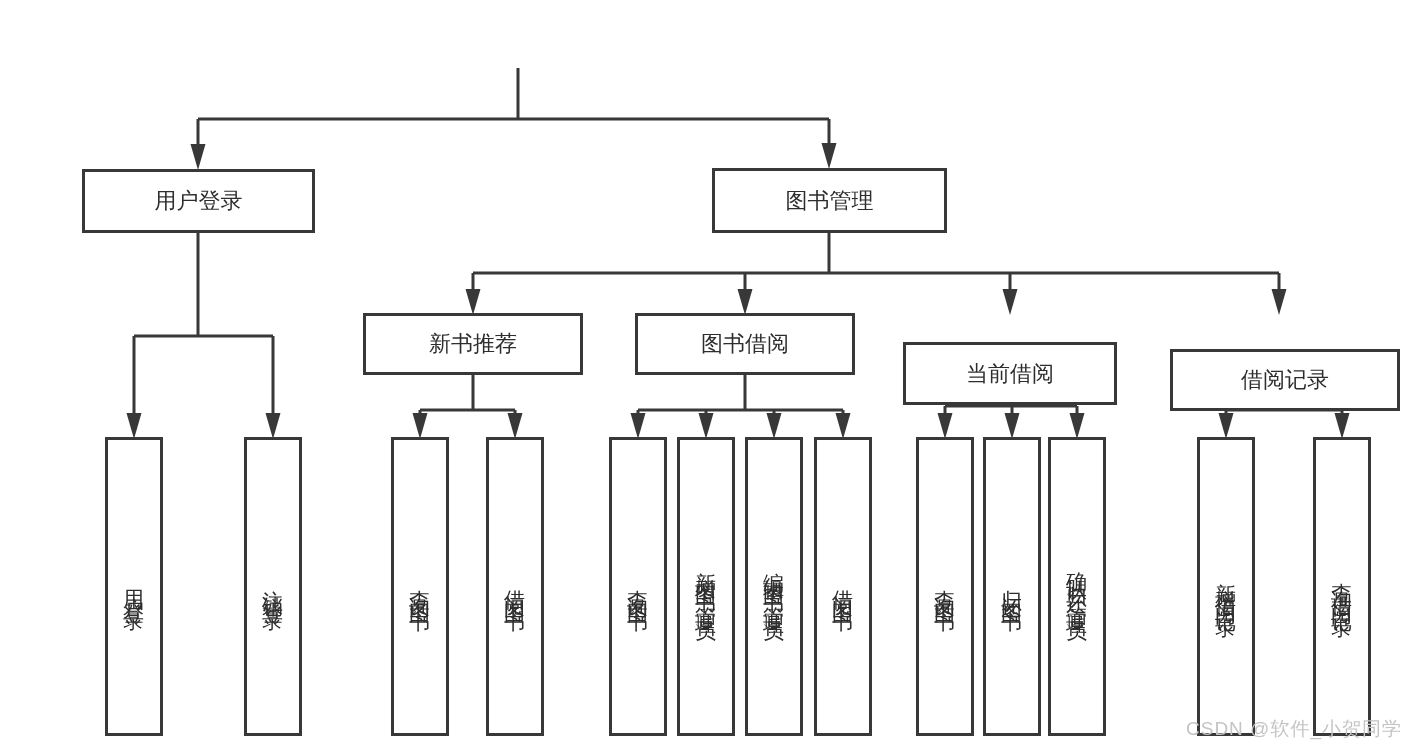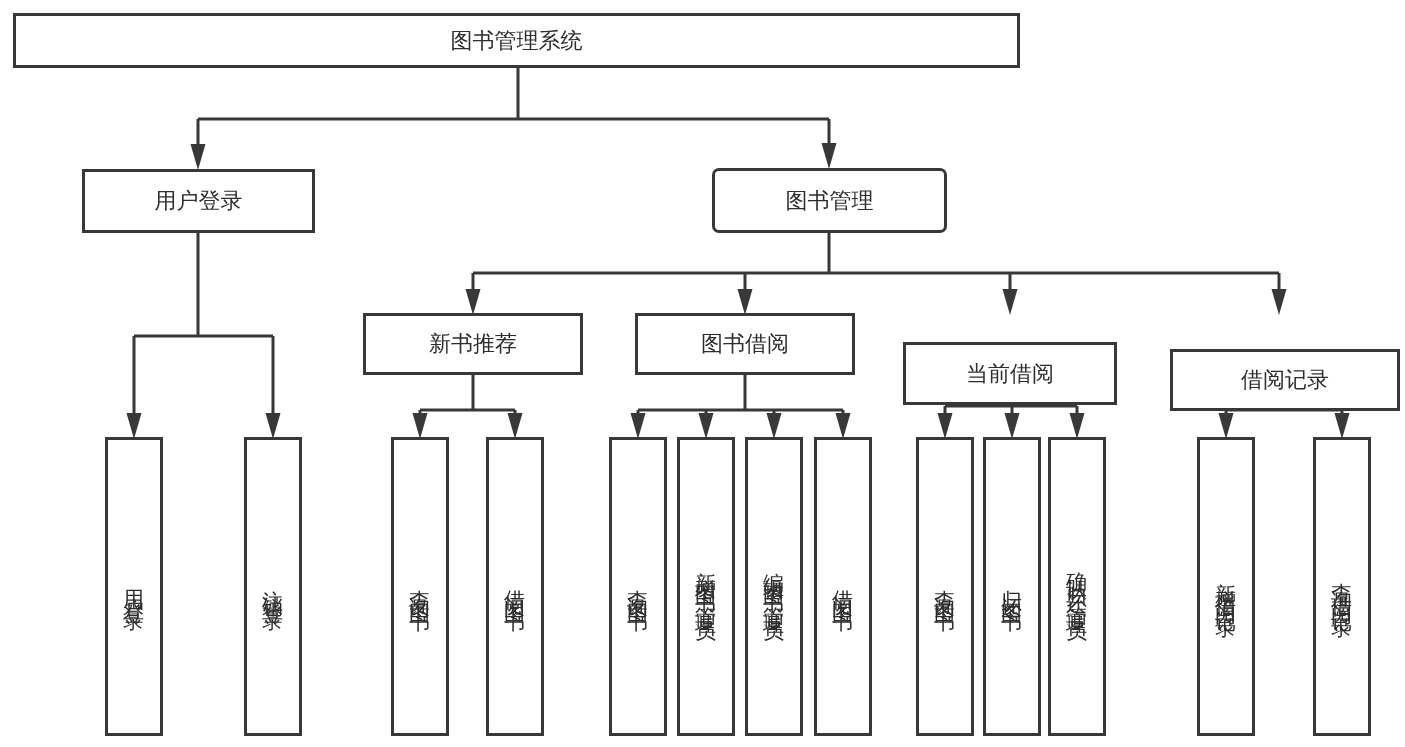--- a/index.html
+++ b/index.html
@@ -78,24 +78,23 @@
       <polygon points="766.5,413 781.5,413 774,439"></polygon>
       <polygon points="835.5,413 850.5,413 843,439"></polygon>
       <polygon points="937.5,413 952.5,413 945,439"></polygon>
       <polygon points="1004.5,413 1019.5,413 1012,439"></polygon>
       <polygon points="1069.5,413 1084.5,413 1077,439"></polygon>
       <polygon points="1218.5,413 1233.5,413 1226,439"></polygon>
       <polygon points="1334.5,413 1349.5,413 1342,439"></polygon>
     </g>
   </svg>
 
-  <div class="node" style="left:13px; top:13px; width:1007px; height:55px;">图书管理系统</div>
 
   <div class="node" style="left:82px; top:169px; width:233px; height:64px;">用户登录</div>
-  <div class="node" style="left:712px; top:168px; width:235px; height:65px;border-radius:7px;">图书管理</div>
+  <div class="node" style="left:712px; top:168px; width:235px; height:65px;">图书管理</div>
 
   <div class="node" style="left:363px; top:313px; width:220px; height:62px;">新书推荐</div>
   <div class="node" style="left:635px; top:313px; width:220px; height:62px;text-align:right;">图书借阅</div>
   <div class="node" style="left:903px; top:313px; width:214px; height:63px;margin-top:29px;">当前借阅</div>
   <div class="node" style="left:1170px; top:313px; width:230px; height:62px;margin-top:36px;">借阅记录</div>
 
   <div class="node v" style="left:105px; top:437px; width:58px; height:299px;">用户登录</div>
   <div class="node v" style="left:244px; top:437px; width:58px; height:299px;">注销登录</div>
 
   <div class="node v" style="left:391px; top:437px; width:58px; height:299px;">查询图书</div>
@@ -106,13 +105,14 @@
   <div class="node v" style="left:745px; top:437px; width:58px; height:299px;">编辑图书（管理员）</div>
   <div class="node v" style="left:814px; top:437px; width:58px; height:299px;">借阅图书</div>
 
   <div class="node v" style="left:916px; top:437px; width:58px; height:299px;">查询图书</div>
   <div class="node v" style="left:983px; top:437px; width:58px; height:299px;">归还图书</div>
   <div class="node v" style="left:1048px; top:437px; width:58px; height:299px;">确认归还（管理员）</div>
 
   <div class="node v" style="left:1197px; top:437px; width:58px; height:299px;">新增借阅记录</div>
   <div class="node v" style="left:1313px; top:437px; width:58px; height:299px;">查询借阅记录</div>
 
+  <div class="watermark">CSDN @软件_小贺同学</div>
 </div>
 
 </body></html>

